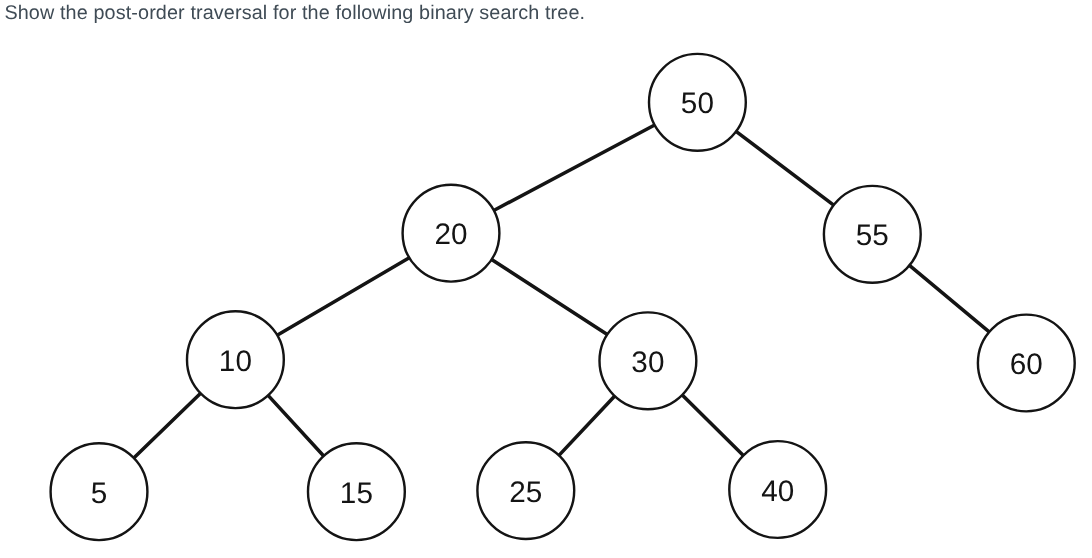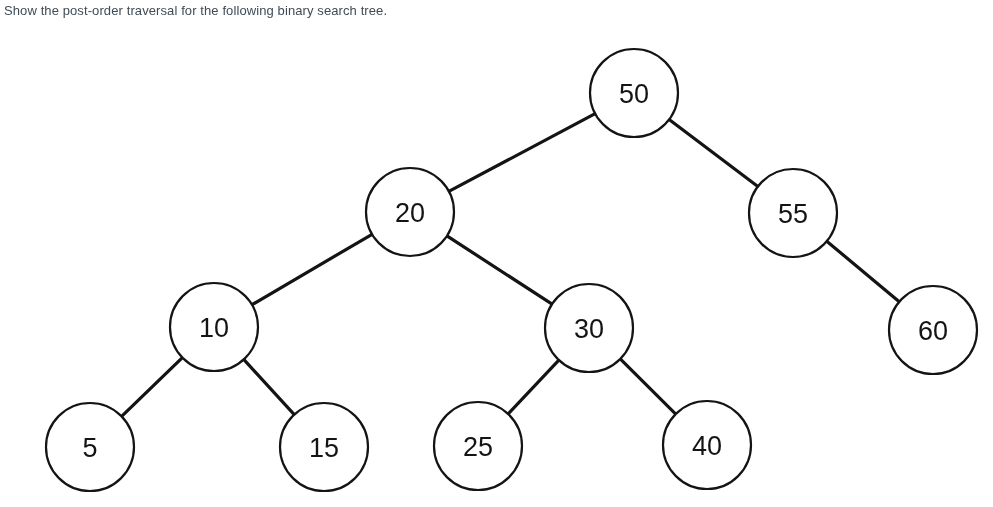--- a/index.html
+++ b/index.html
@@ -11,21 +11,21 @@
     width: 993px;
     height: 507px;
     font-family: "Liberation Sans", sans-serif;
     overflow: hidden;
     position: relative;
   }
   #question-text {
     position: absolute;
     left: 4px;
     top: 3px;
-    font-size: 13px;
+    font-size: 18px;
     line-height: 16px;
     color: #3f4b55;
     letter-spacing: 0.1px;
     white-space: nowrap;
   }
   #tree-canvas {
     position: absolute;
     left: 0;
     top: 0;
     width: 993px;

